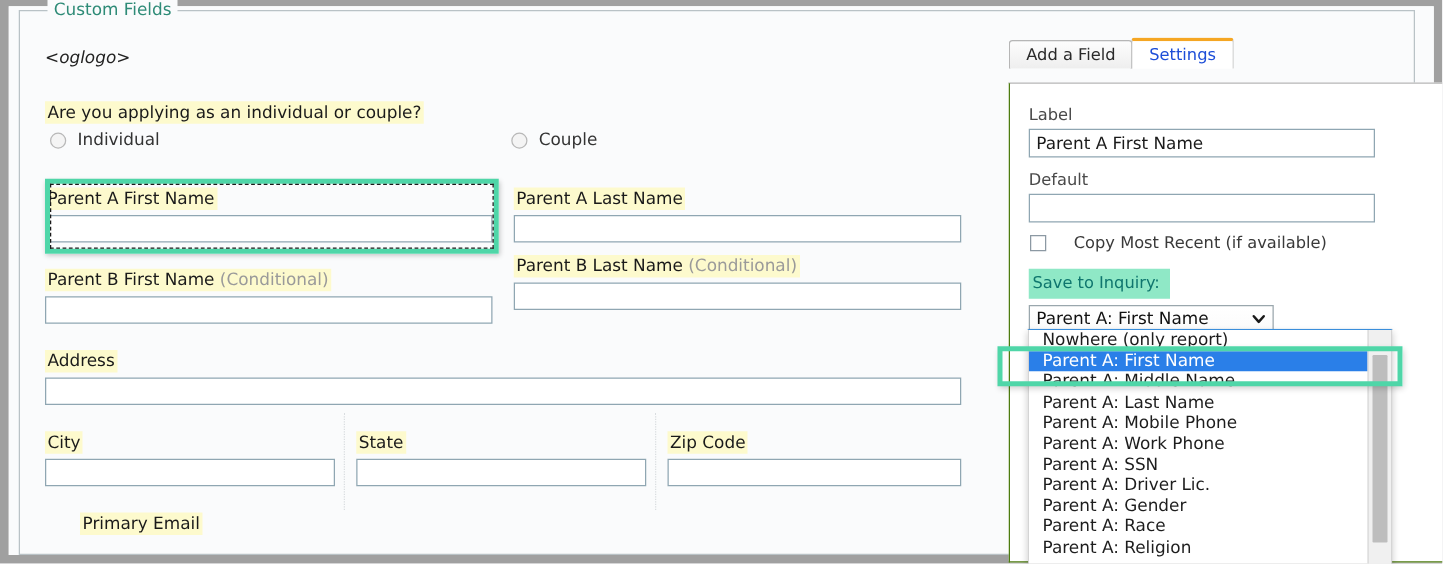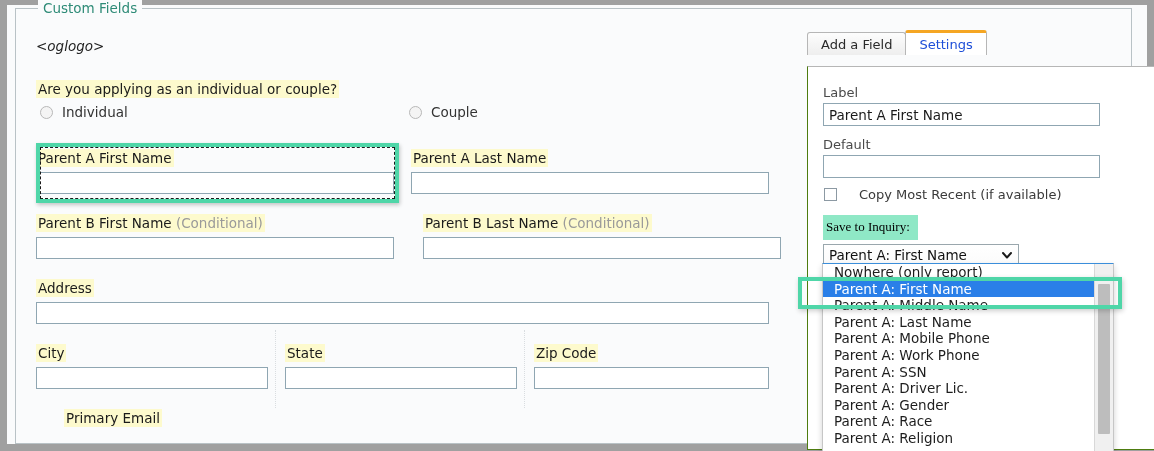--- a/index.html
+++ b/index.html
@@ -138,21 +138,21 @@
     padding: 1px 4px;
     color: #222;
     font-family: "DejaVu Sans", "Liberation Sans", sans-serif;
     width: 100%;
   }
 
   
   .fld-pa-first  { left: 17px;  top: 118px; width: 358px; }
   .fld-pa-last   { left: 392px; top: 118px; width: 358px; }
   .fld-pb-first  { left: 17px;  top: 183px; width: 358px; }
-  .fld-pb-last   { left: 392px; top: 183px; width: 358px; margin-left: 12px; }
+  .fld-pb-last   { left: 392px; top: 172px; width: 358px; }
   .fld-address   { left: 17px;  top: 248px; width: 733px; }
   .fld-city      { left: 17px;  top: 313px; width: 232px; }
   .fld-state     { left: 266px; top: 313px; width: 232px; }
   .fld-zip       { left: 515px; top: 313px; width: 235px; }
   .fld-email     { left: 17px;  top: 378px; width: 733px; padding-left: 28px; }
 
   
   .col-sep {
     position: absolute;
     top: 300px;
@@ -272,25 +272,24 @@
     box-sizing: border-box;
     flex: none;
   }
   .chk-text { font-size: 13px; color: #3a3a3a; white-space: nowrap; }
 
   .save-label {
     position: absolute;
     left: 15px;
     top: 148px;
     background: #8fe8c6;
-    color: #000000;
+    color: #0f766e;
     font-size: 13px;
     padding: 4px 8px 5px 3px;
     white-space: nowrap;
-    font-family: Liberation Serif, serif;
   }
 
   
   .sel-control {
     position: absolute;
     left: 15px;
     top: 177px;
     width: 196px;
     height: 21px;
     box-sizing: border-box;

